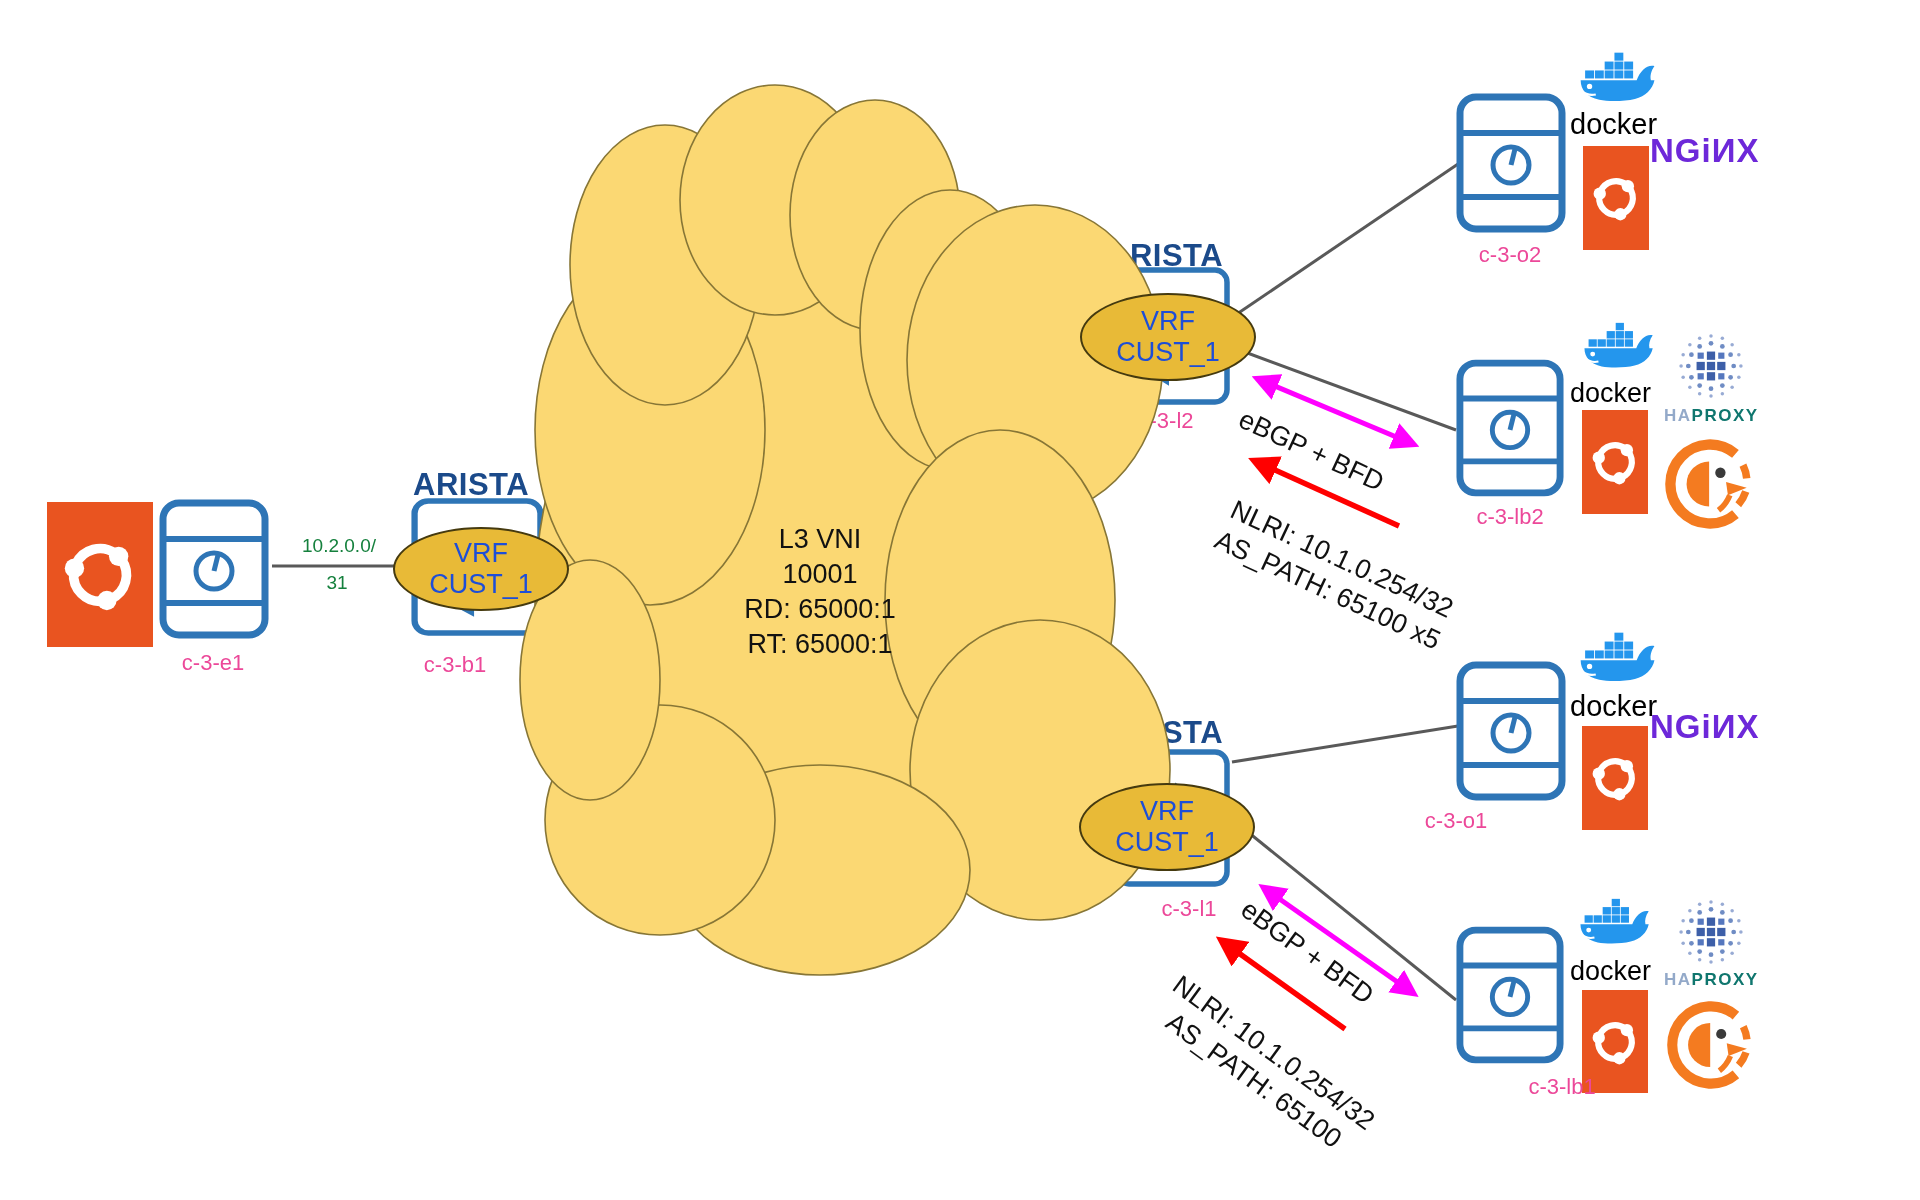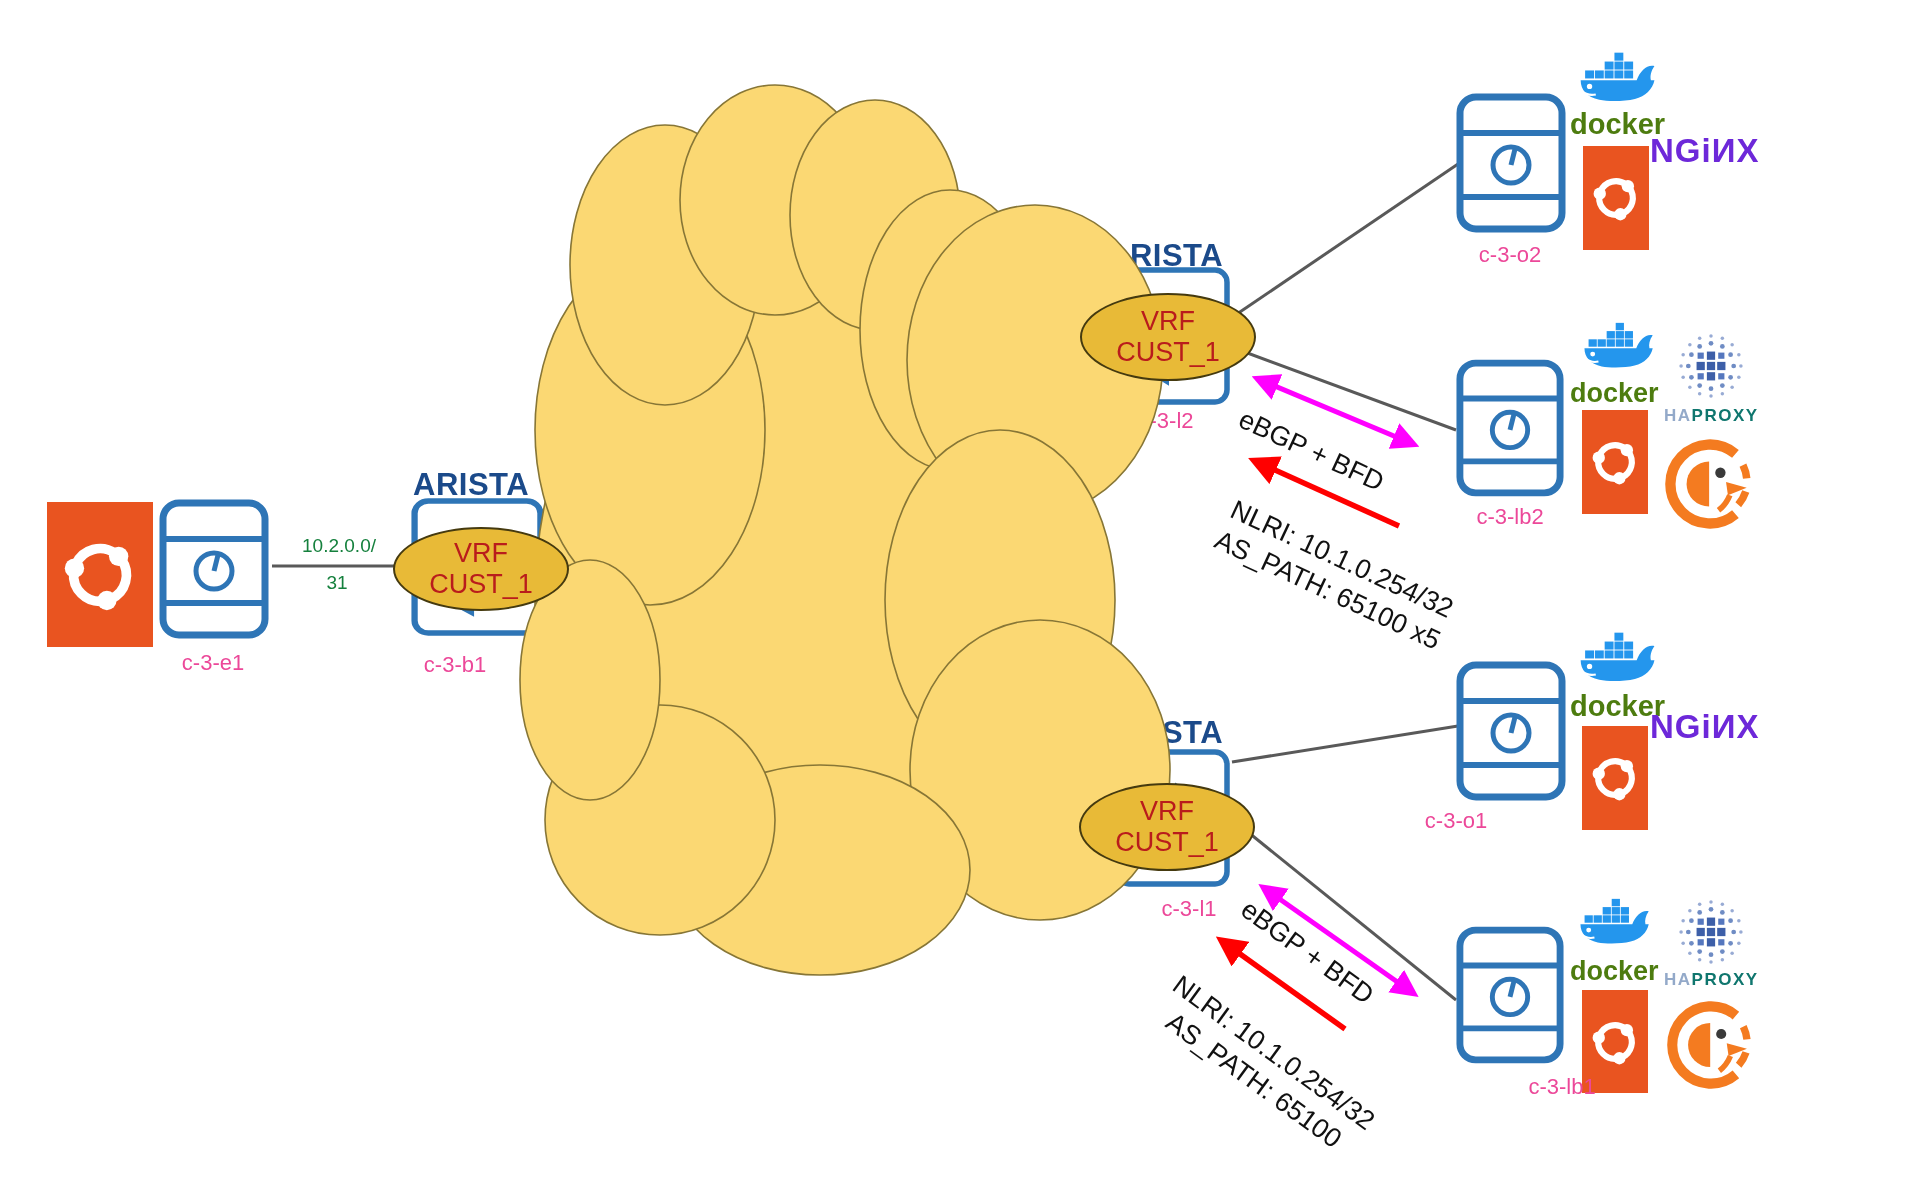--- a/index.html
+++ b/index.html
@@ -4,26 +4,26 @@
 <style>
   html,body{margin:0;padding:0;background:#fff;}
   #canvas{position:relative;width:1920px;height:1200px;background:#ffffff;overflow:hidden;
           font-family:"Liberation Sans",sans-serif;color:#111;}
   .abs{position:absolute;}
   svg{display:block;}
   .node-label{font-size:22px;color:#ec4899;transform:translateX(-50%);white-space:nowrap;}
   .arista{font-size:31px;font-weight:bold;color:#1B4A8A;letter-spacing:.5px;white-space:nowrap;}
   .vrf-oval{background:#E8BA37;border:2px solid #453A0F;border-radius:50%;
             display:flex;flex-direction:column;align-items:center;justify-content:center;
-            font-size:27px;line-height:31px;color:#b91c1c;text-align:center;}
+            font-size:27px;line-height:31px;color:#1d4ed8;text-align:center;}
   .cloud-text{width:250px;text-align:center;font-size:27px;line-height:35px;color:#111;}
   .rot{font-size:27px;color:#111;transform-origin:0 0;white-space:nowrap;}
   .rot2{font-size:27px;color:#111;transform-origin:0 0;white-space:nowrap;text-align:center;line-height:34px;}
   .link-label{font-size:19px;color:#15803d;transform:translateX(-50%);white-space:nowrap;text-align:center;}
-  .docker-text{font-size:29px;font-weight:bold;color:#4d7c0f;}
+  .docker-text{font-size:29px;font-weight:normal;color:#000000;}
   .nginx-text{font-size:33px;font-weight:bold;color:#6d28d9;letter-spacing:1px;white-space:nowrap;}
   .haproxy-text{font-size:17px;font-weight:bold;letter-spacing:1.5px;white-space:nowrap;}
   .haproxy-text .ha{color:#93A9C9;}
   .haproxy-text .proxy{color:#0f766e;}
   .ubuntu-box{background:#E95420;display:flex;align-items:center;justify-content:center;}
 </style>
 </head>
 <body>
 
 <div id="canvas">
@@ -69,20 +69,26 @@
       <ellipse cx="875" cy="215" rx="85" ry="115"></ellipse>
       <ellipse cx="950" cy="330" rx="90" ry="140"></ellipse>
       <ellipse cx="1035" cy="360" rx="128" ry="155"></ellipse>
       <ellipse cx="1000" cy="600" rx="115" ry="170"></ellipse>
       <ellipse cx="1040" cy="770" rx="130" ry="150"></ellipse>
       <ellipse cx="820" cy="870" rx="150" ry="105"></ellipse>
       <ellipse cx="660" cy="820" rx="115" ry="115"></ellipse>
       <ellipse cx="590" cy="680" rx="70" ry="120"></ellipse>
     </g>
   </svg>
+  <div class="abs cloud-text" style="left:695px;top:522px;">
+    <div>L3 VNI</div>
+    <div>10001</div>
+    <div>RD: 65000:1</div>
+    <div>RT: 65000:1</div>
+  </div>
 
   <div class="abs vrf-oval" style="left:393px;top:527px;width:172px;height:80px;">
     <span>VRF</span>
     <span>CUST_1</span>
   </div>
   <div class="abs vrf-oval" style="left:1080px;top:293px;width:172px;height:84px;">
     <span>VRF</span>
     <span>CUST_1</span>
   </div>
   <div class="abs vrf-oval" style="left:1079px;top:783px;width:172px;height:84px;">

